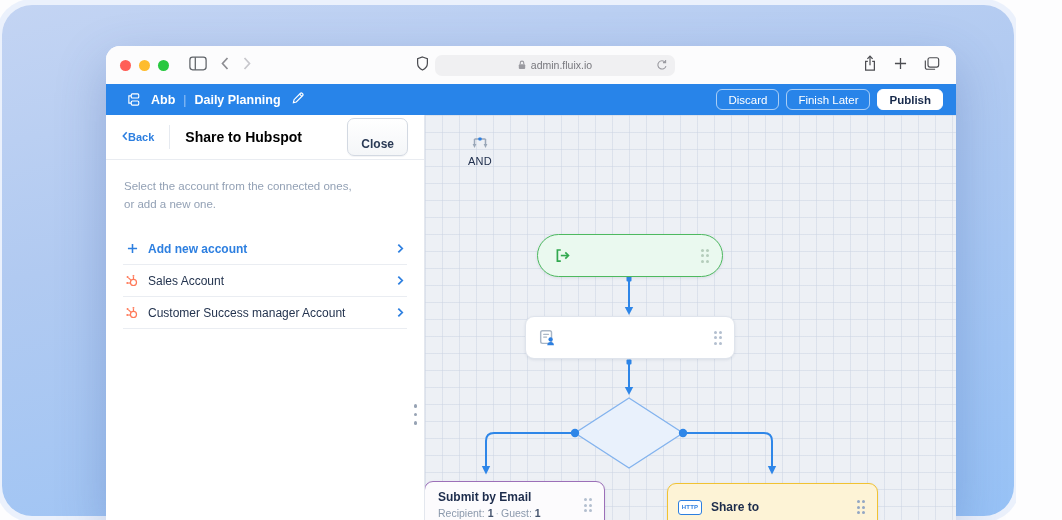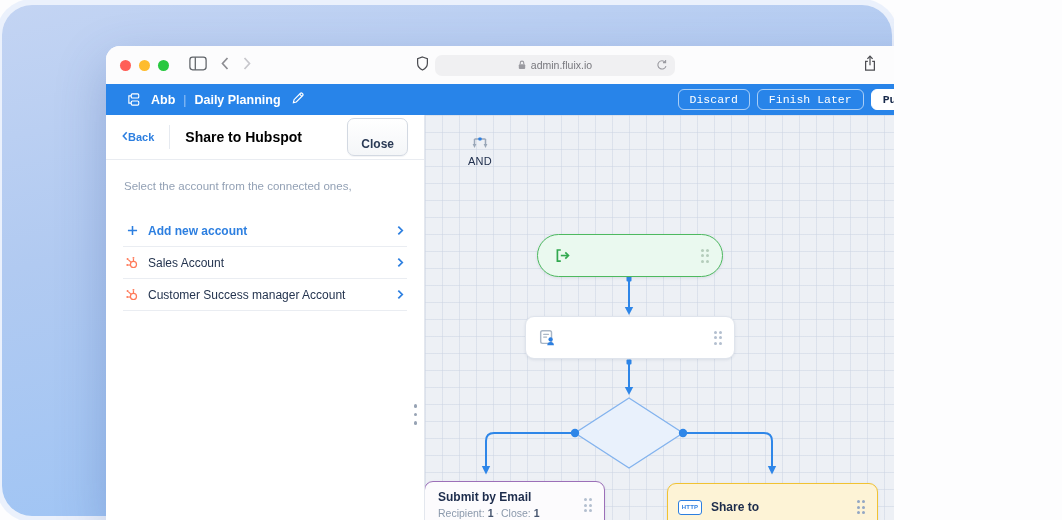--- a/index.html
+++ b/index.html
@@ -1,17 +1,17 @@
 <!DOCTYPE html>
 <html><head>
 <meta charset="utf-8">
 <style>
   * { margin:0; padding:0; box-sizing:border-box; }
   html,body { width:1062px; height:520px; font-family:"Liberation Sans",sans-serif; background:#fdfdfe; }
-  .stage { position:relative; width:894px; height:520px; overflow:hidden; }
+  .stage { position:relative; width:1016px; height:520px; overflow:hidden; }
   .backdrop { position:absolute; left:2px; top:5px; right:2px; bottom:4px; border-radius:30px;
     background:linear-gradient(168deg,#c3d4f3 0%,#b1caf1 38%,#97c2f6 100%);
     box-shadow:0 0 0 6px rgba(223,233,250,.6); }
 
   
   .window { position:absolute; left:106px; top:46px; width:850px; height:474px;
     border-radius:14px 14px 0 0; background:#fff; overflow:hidden;
     box-shadow:0 18px 50px rgba(50,80,150,.28); }
 
   .chrome { position:relative; height:38px; background:#fcfcfd; display:flex; align-items:center; }
@@ -29,21 +29,21 @@
   .chrome-right { position:absolute; right:16px; display:flex; align-items:center; gap:17px; }
 
   
   .app-header { height:31px; background:#2884e9; display:flex; align-items:center; padding:0 13px; color:#fff; }
   .wf-icon { display:flex; margin:0 10px 0 7px; }
   .org { font-size:12.5px; font-weight:700; color:#fff; background:none; border:none; cursor:pointer; padding:0; font-family:inherit;}
   .hdr-sep { margin:0 8px; color:#9cc6f5; font-size:12px; }
   .doc-title { font-size:12.5px; font-weight:700; }
   .edit-btn { background:none; border:none; margin-left:9px; display:flex; padding:0; }
   .hdr-actions { margin-left:auto; display:flex; gap:7px; }
-  .hbtn { height:21px; padding:0 11px; border-radius:6px; font-size:11.5px; font-family:Liberation Mono, monospace;
+  .hbtn { height:21px; padding:0 11px; border-radius:6px; font-size:11.5px; font-family:Liberation Sans, sans-serif;
     border:1px solid rgba(255,255,255,.6); background:transparent; color:#fff; }
   .hbtn.primary { background:#fff; border-color:#fff; color:#17294a; font-weight:700; }
 
   
   .app-body { position:relative; display:flex; height:405px; }
   .panel { position:relative; width:319px; background:#fff; border-right:1px solid #e3e7ee; flex:none; }
   .panel-header { height:45px; display:flex; align-items:center; padding:0 16px; border-bottom:1px solid #e9ecf1; }
   .back-btn { display:flex; align-items:center; background:none; border:none; color:#2d7fe0;
     font-size:11px; font-weight:700; font-family:inherit; padding:0; }
   .vdiv { width:1px; height:24px; background:#e6eaf0; margin:0 15px; }
@@ -212,20 +212,21 @@
                 </svg></span>
             <span>Back</span>
           </button>
           <span class="vdiv"></span>
           <span class="panel-title">Share to Hubspot</span>
           <button class="close-btn">Close</button>
         </div>
 
         <div class="panel-desc">
           <div>Select the account from the connected ones,</div>
+          <div>or add a new one.</div>
         </div>
 
         <div class="acct-list">
           <button class="row add">
             <span class="row-icon">
                 <svg width="11" height="11" viewBox="0 0 12 12" fill="none" stroke="#2d7fe0" stroke-width="1.7">
                   <path d="M6 1v10M1 6h10"></path>
                 </svg>
               </span>
             <span class="row-label">Add new account</span>
@@ -350,21 +351,21 @@
                 <polygon points="2.6,9 6.4,9 4.5,13" fill="#9aa7b8"></polygon>
                 <polygon points="13.6,9 17.4,9 15.5,13" fill="#9aa7b8"></polygon>
                 <rect x="8.4" y="2.4" width="3.2" height="3.2" rx="0.8" fill="#2d7fe0"></rect>
               </svg></span>
           <span class="gw-label">AND</span>
         </button>
 
         <div class="node email-node">
           <span>
             <div class="node-title">Submit by Email</div>
-            <div class="node-sub meta"><span>Recipient:</span> <b>1</b><span class="sep">·</span><span>Close:</span> <b>1</b></div>
+            <div class="node-sub meta"><span>Recipient:</span> <b>1</b><span class="sep">·</span><span>Guest:</span> <b>1</b></div>
           </span>
           <button class="dots">
               <i></i>
               <i></i>
               <i></i>
               <i></i>
               <i></i>
               <i></i>
             </button>
         </div>

